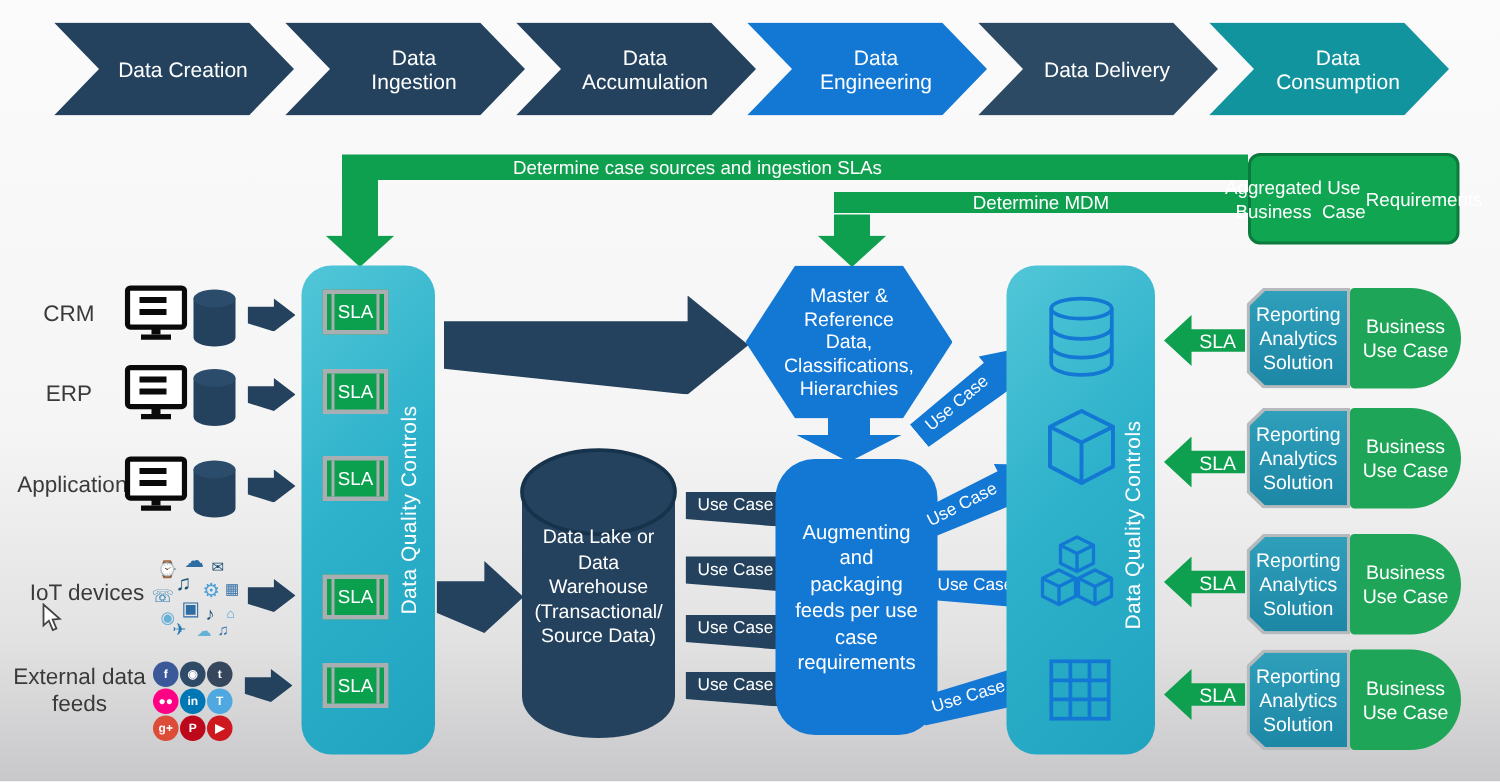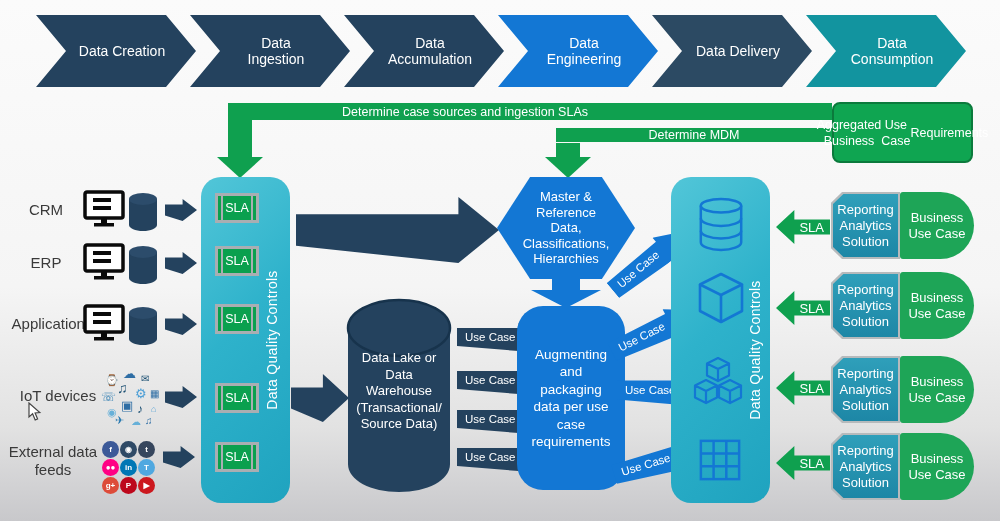--- a/index.html
+++ b/index.html
@@ -1,20 +1,20 @@
 <!DOCTYPE html>
 <html><head>
 <meta charset="utf-8">
 <style>
   html,body{margin:0;padding:0;}
   body{font-family:"Liberation Sans",sans-serif;}
   #stage{position:relative;width:1000px;height:521px;overflow:hidden;
     background:linear-gradient(180deg,#fbfbfb 0%,#f5f5f5 55%,#e2e2e2 82%,#c8c8cb 100%);}
   
-  .chev{position:absolute;top:15px;height:72px;width:160px;color:#fff;
+  .chev{position:absolute;top:15px;height:62px;width:160px;color:#fff;
     display:flex;align-items:center;justify-content:center;text-align:center;
     font-size:14px;line-height:16px;
     clip-path:polygon(0 0,calc(100% - 30px) 0,100% 50%,calc(100% - 30px) 100%,0 100%,30px 50%);}
   .chev span{display:inline-block;padding-left:12px;}
   .chev.wrap span{max-width:88px;text-align:center;}
   .bg-navy{background:#24425e}.bg-navy2{background:#2c4a63}
   .bg-blue{background:#1377d4}.bg-teal{background:#12949f}
   
   .gbar{position:absolute;background:#0fa04f;color:#fff;font-size:12.5px;
     display:flex;align-items:center;justify-content:center;white-space:nowrap;}
@@ -261,21 +261,21 @@
     <div>Data,</div>
     <div>Classifications,</div>
     <div>Hierarchies</div>
   </div>
   <div class="darrow"></div>
 
   <div class="augbox">
     <div>Augmenting</div>
     <div>and</div>
     <div>packaging</div>
-    <div>data per use</div>
+    <div>feeds per use</div>
     <div>case</div>
     <div>requirements</div>
   </div>
 
   <div class="uc-arrow uc-blue" style="left:602px;top:246px;transform:rotate(-40deg)">
       <span>Use Case</span>
     </div>
   <div class="uc-arrow uc-blue" style="left:607px;top:316px;transform:rotate(-27deg)">
       <span>Use Case</span>
     </div>

